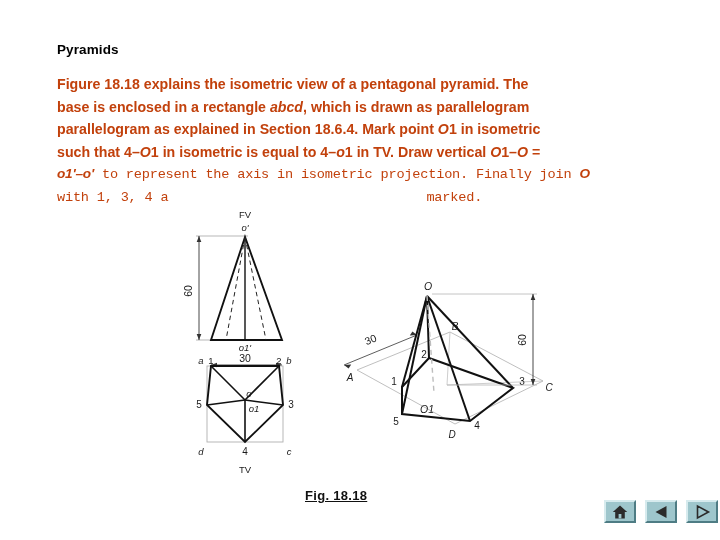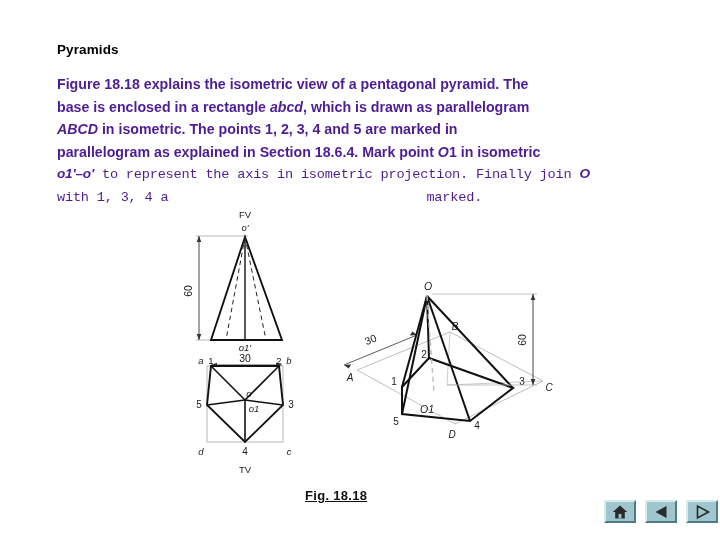--- a/index.html
+++ b/index.html
@@ -13,21 +13,21 @@
   .slide{position:absolute;inset:0;}
 
   
   .heading{
     position:absolute;left:57px;top:42px;
     font-size:13.5px;font-weight:bold;
     color:#000;letter-spacing:.1px;
   }
   .para{
     position:absolute;left:57px;top:73px;width:607px;
-    font-size:14.2px;font-weight:bold;color:#4c1d95;
+    font-size:14.2px;font-weight:bold;color:#c2410c;
     line-height:22.6px;
   }
   .para .ln{display:block;white-space:nowrap;}
   .para i{}
   .mono{
     font-family:"Liberation Mono", monospace;
     font-weight:normal;font-size:13.6px;letter-spacing:-.2px;
   }
   .mono b{font-family:"Liberation Sans",sans-serif;font-weight:bold;font-style:italic;}
   .gapfill{display:inline-block;width:258px;}
@@ -61,22 +61,22 @@
 </head>
 <body>
 
 <div class="slide">
 
   <div class="heading">Pyramids</div>
 
   <div class="para">
     <span class="ln">Figure 18.18 explains the isometric view of a pentagonal pyramid. The</span>
     <span class="ln">base is enclosed in a rectangle <i>abcd</i>, which is drawn as parallelogram</span>
-    <span class="ln"><i>ABCD</i> in isometric. The points 1, 2, 3, 4 and 5 are marked in</span>
     <span class="ln">parallelogram as explained in Section 18.6.4. Mark point <i>O</i>1 in isometric</span>
+    <span class="ln">such that 4–<i>O</i>1 in isometric is equal to 4–<i>o</i>1 in TV. Draw vertical <i>O</i>1–<i>O</i> =</span>
     <span class="ln mono"><b>o1'–o'</b> to represent the axis in isometric projection. Finally join <b>O</b></span>
     <span class="ln mono"><span>with 1, 3, 4 a</span><span class="gapfill"></span><span>marked.</span></span>
   </div>
 
   <div class="figure">
     <svg width="720" height="300" viewBox="0 0 720 300">
 
       <g>
         <text x="245" y="13" font-size="9.5" text-anchor="middle">FV</text>
         <text x="245" y="26" font-size="9.5" font-style="italic" text-anchor="middle">o'</text>

